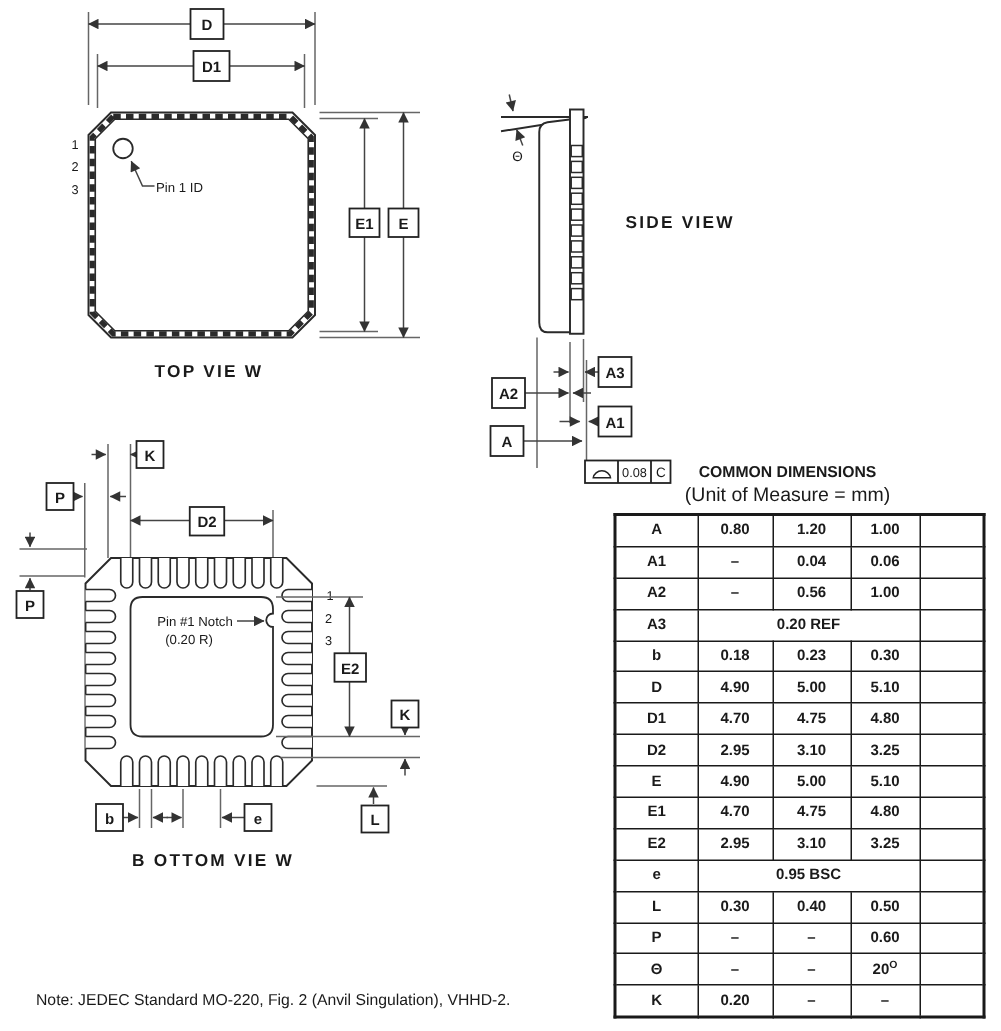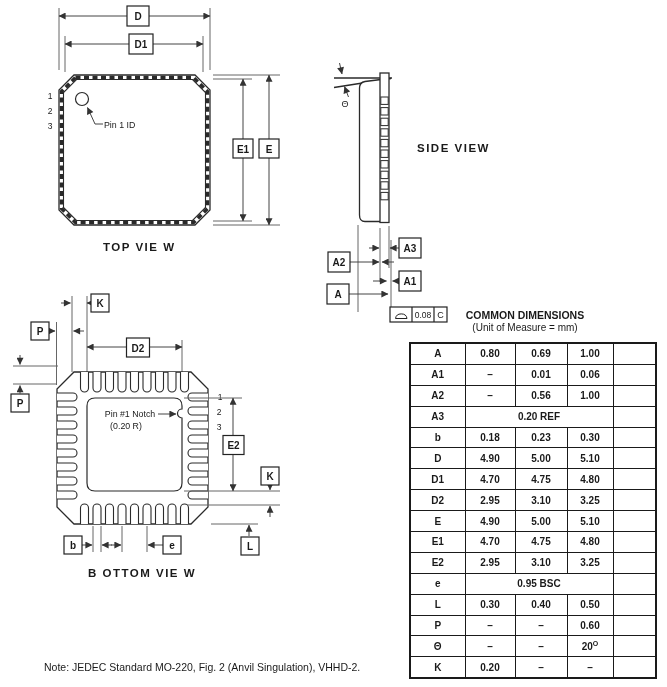--- a/index.html
+++ b/index.html
@@ -18,22 +18,22 @@
   #dim-table-wrap{position:absolute;left:409px;top:342px;}
   table.dims{border-collapse:collapse;table-layout:fixed;width:246px;
              border:2.5px solid #1a1a1a;}
   table.dims td,table.dims th{border:1.5px solid #1a1a1a;text-align:center;
              font-size:10px;font-weight:bold;padding:0;height:19.9px;color:#1a1a1a;}
   table.dims tr.hdr th{height:19px;}
   td.thsym{font-size:12px;}
   td sup{font-size:7px;}
   #tbl-title{position:absolute;left:402px;top:309px;width:246px;text-align:center;}
   #tbl-title .t1{font-size:10.5px;font-weight:bold;}
-  #tbl-title .t2{font-size:10px;margin-top:1px;}
-  #note{position:absolute;left:44px;top:661px;font-size:10.5px;}
+  #tbl-title .t2{font-size:13px;margin-top:1px;}
+  #note{position:absolute;left:24px;top:661px;font-size:10.5px;}
 </style>
 </head>
 <body>
 
 <div id="page">
 
 <svg width="667" height="687" viewBox="0 0 667 687">
   <defs>
     <marker id="ah" viewBox="0 0 10 10" refX="9.5" refY="5" markerWidth="9" markerHeight="7" orient="auto-start-reverse">
       <path d="M0,0 L10,5 L0,10 z" fill="#333"></path>
@@ -292,28 +292,28 @@
           <col style="width:55px">
           <col style="width:50px">
           <col style="width:52px">
           <col style="width:46px">
           <col style="width:43px">
         </colgroup>
     <tbody>
     <tr>
             <td>A</td>
             <td>0.80</td>
-            <td>0.69</td>
+            <td>1.20</td>
             <td>1.00</td>
             <td></td>
           </tr>
     <tr>
             <td>A1</td>
             <td>–</td>
-            <td>0.01</td>
+            <td>0.04</td>
             <td>0.06</td>
             <td></td>
           </tr>
     <tr>
             <td>A2</td>
             <td>–</td>
             <td>0.56</td>
             <td>1.00</td>
             <td></td>
           </tr>

